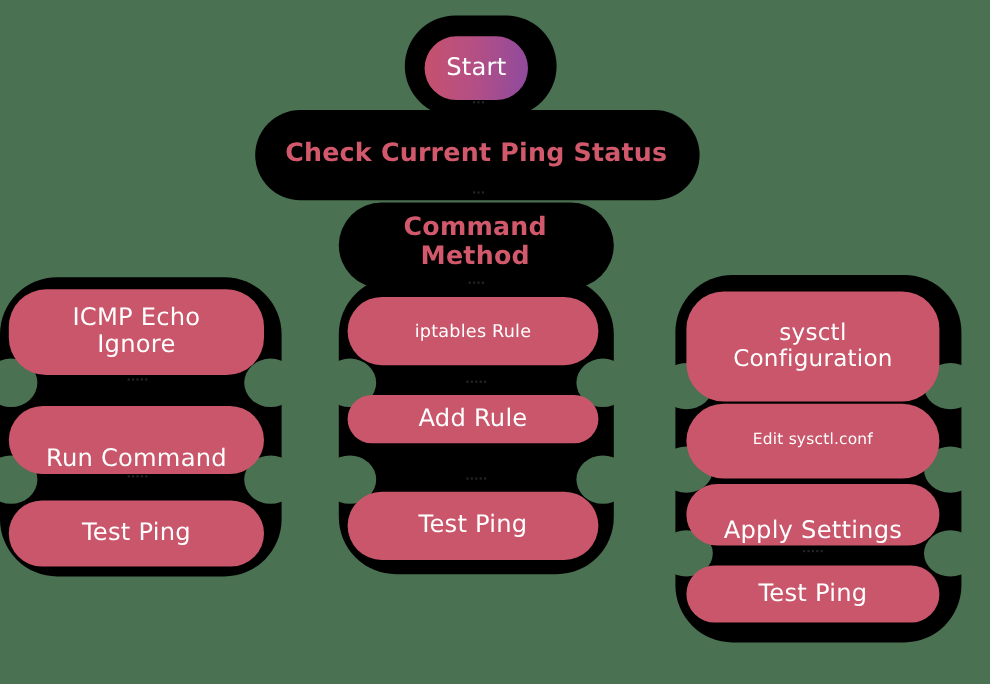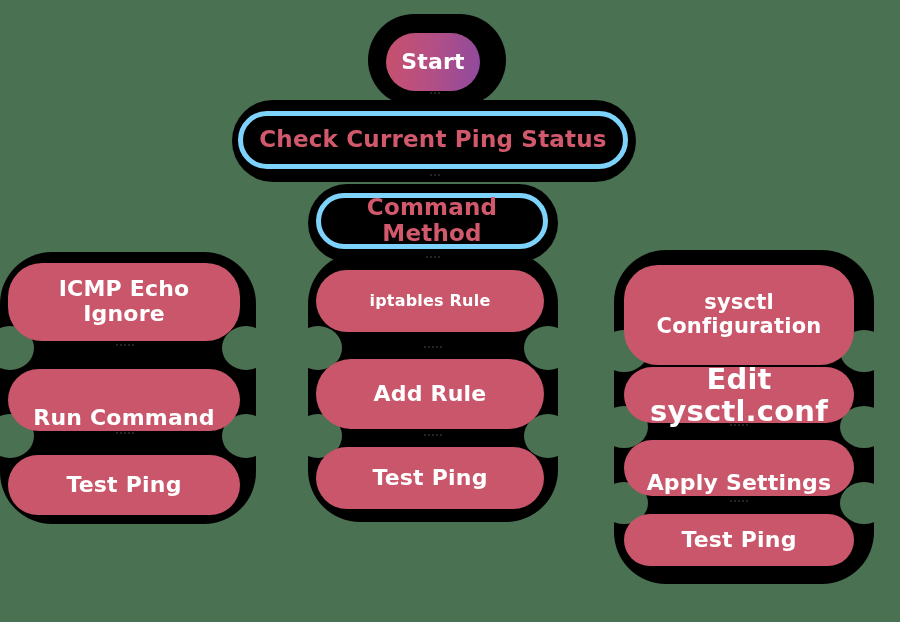--- a/index.html
+++ b/index.html
@@ -27,33 +27,33 @@
   }
 
   
   .node{
     position:absolute;
     display:flex;align-items:center;justify-content:center;
     text-align:center;
     box-sizing:border-box;
     border-radius:999px;
     color:#ffffff;
-    font-weight:700;
+    font-weight:400;
     letter-spacing:.2px;
     line-height:1.12;
     user-select:none;
   }
   .node.solid{
     background:#c8566a;
     background:#c9566a;
   }
   .node.two-line{border-radius:34px;justify-content:center;}
   .node.outline{
     background:transparent;
-    border:5px solid #7dd3fc;
+    border:5px solid #000000;
     color:#d2596c;
     font-weight:700;
   }
   .node.grad{
     background:linear-gradient(95deg,#c8516c 0%,#b44f85 48%,#8e4a9e 100%);
     color:#fff;
   }
   .node.grad::after{content:"";}
 
   
@@ -131,36 +131,36 @@
   </div>
 
   <div class="node solid" style="left:8px;top:455px;width:232px;height:60px;font-size:22px;">
     <span class="nlabel">Test Ping</span>
   </div>
 
   <div class="node solid" style="left:316px;top:270px;width:228px;height:62px;font-size:16px;">
     <span class="nlabel">iptables Rule</span>
   </div>
 
-  <div class="node solid" style="left:316px;top:359px;width:228px;height:70px;font-size:22px;">
+  <div class="node solid" style="left:316px;top:359px;width:228px;height:44px;font-size:22px;">
     <span class="nlabel">Add Rule</span>
   </div>
 
   <div class="node solid" style="left:316px;top:447px;width:228px;height:62px;font-size:22px;">
     <span class="nlabel">Test Ping</span>
   </div>
 
   <div class="node solid two-line" style="left:624px;top:265px;width:230px;height:100px;font-size:21px;">
     <span class="nlabel">
       <span>sysctl</span><br>
       <span>Configuration</span>
     </span>
   </div>
 
-  <div class="node solid" style="left:624px;top:367px;width:230px;height:56px;font-size:29px;">
+  <div class="node solid" style="left:624px;top:367px;width:230px;height:68px;font-size:14px;">
     <span class="nlabel">Edit sysctl.conf</span>
   </div>
 
   <div class="node solid" style="left:624px;top:440px;width:230px;height:56px;font-size:22px;align-items:flex-end;">
     <span class="nlabel">Apply Settings</span>
   </div>
 
   <div class="node solid" style="left:624px;top:514px;width:230px;height:52px;font-size:22px;">
     <span class="nlabel">Test Ping</span>
   </div>

